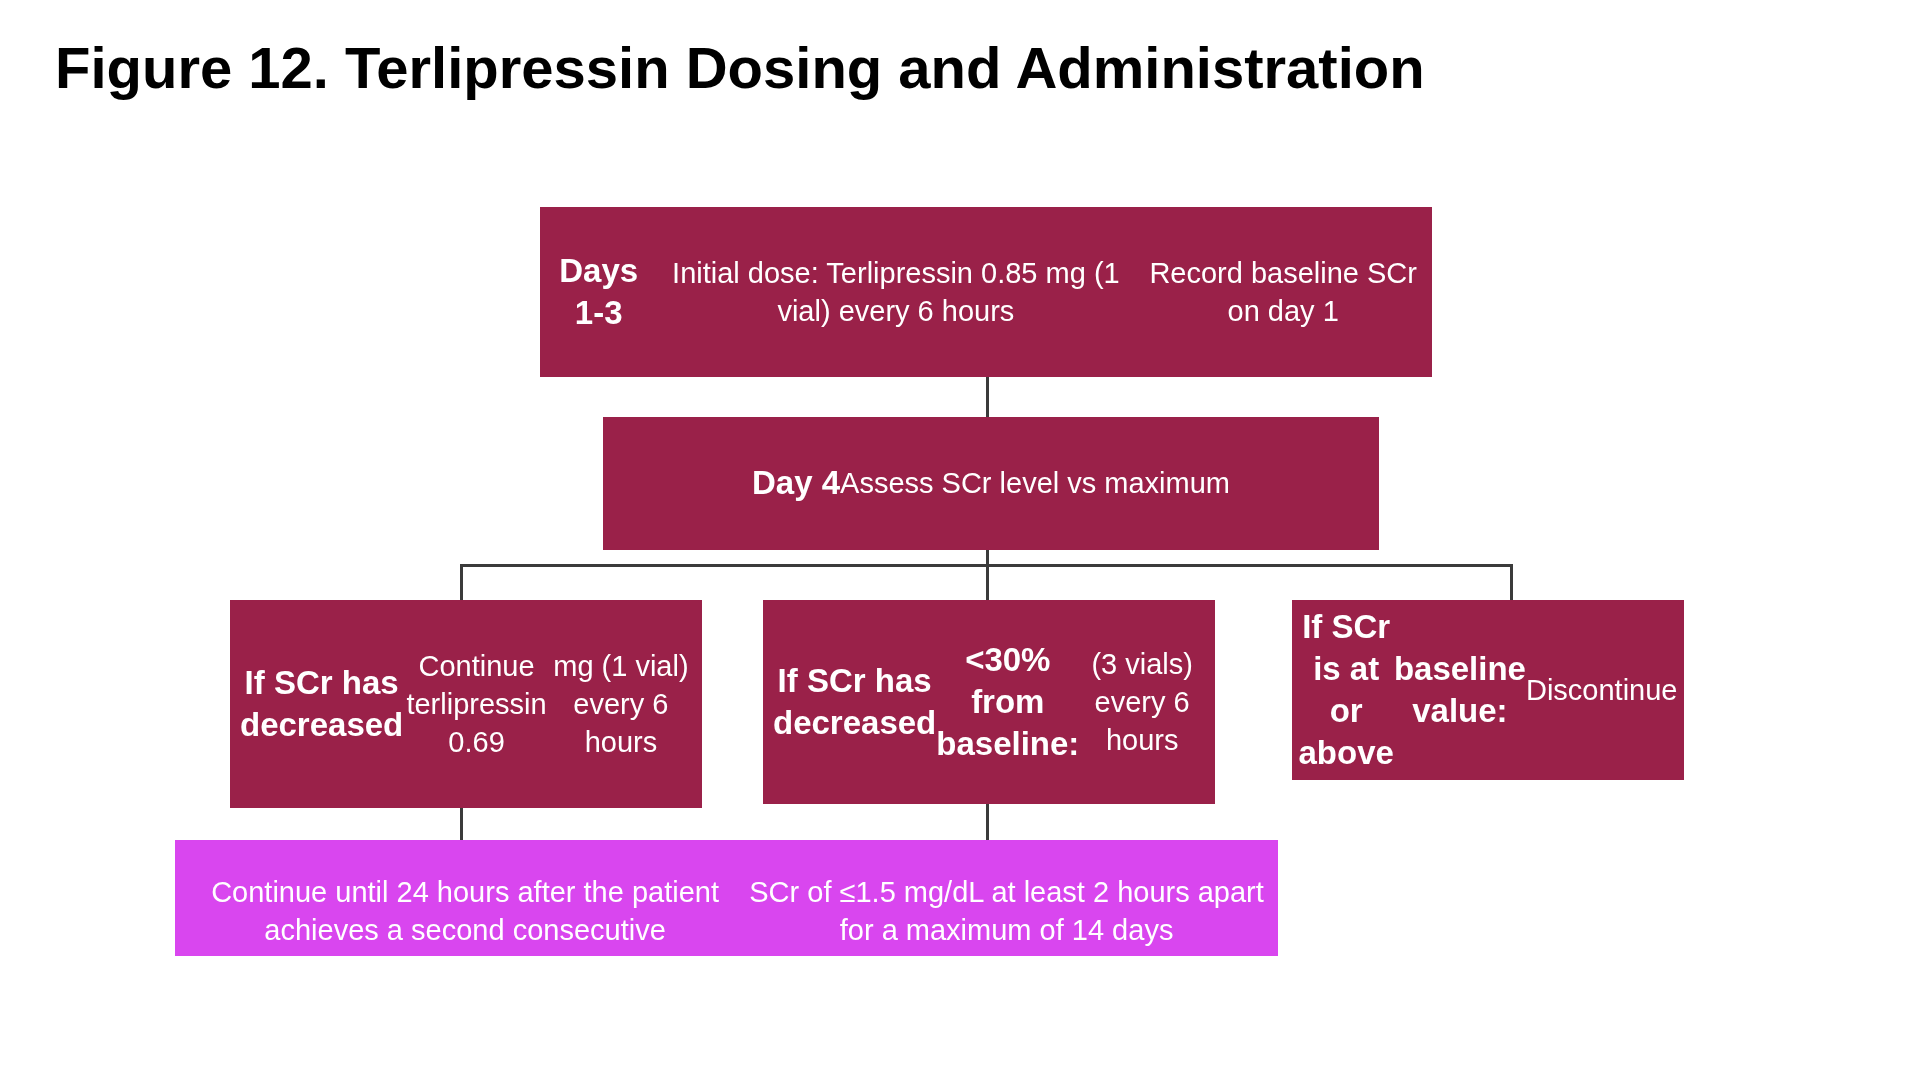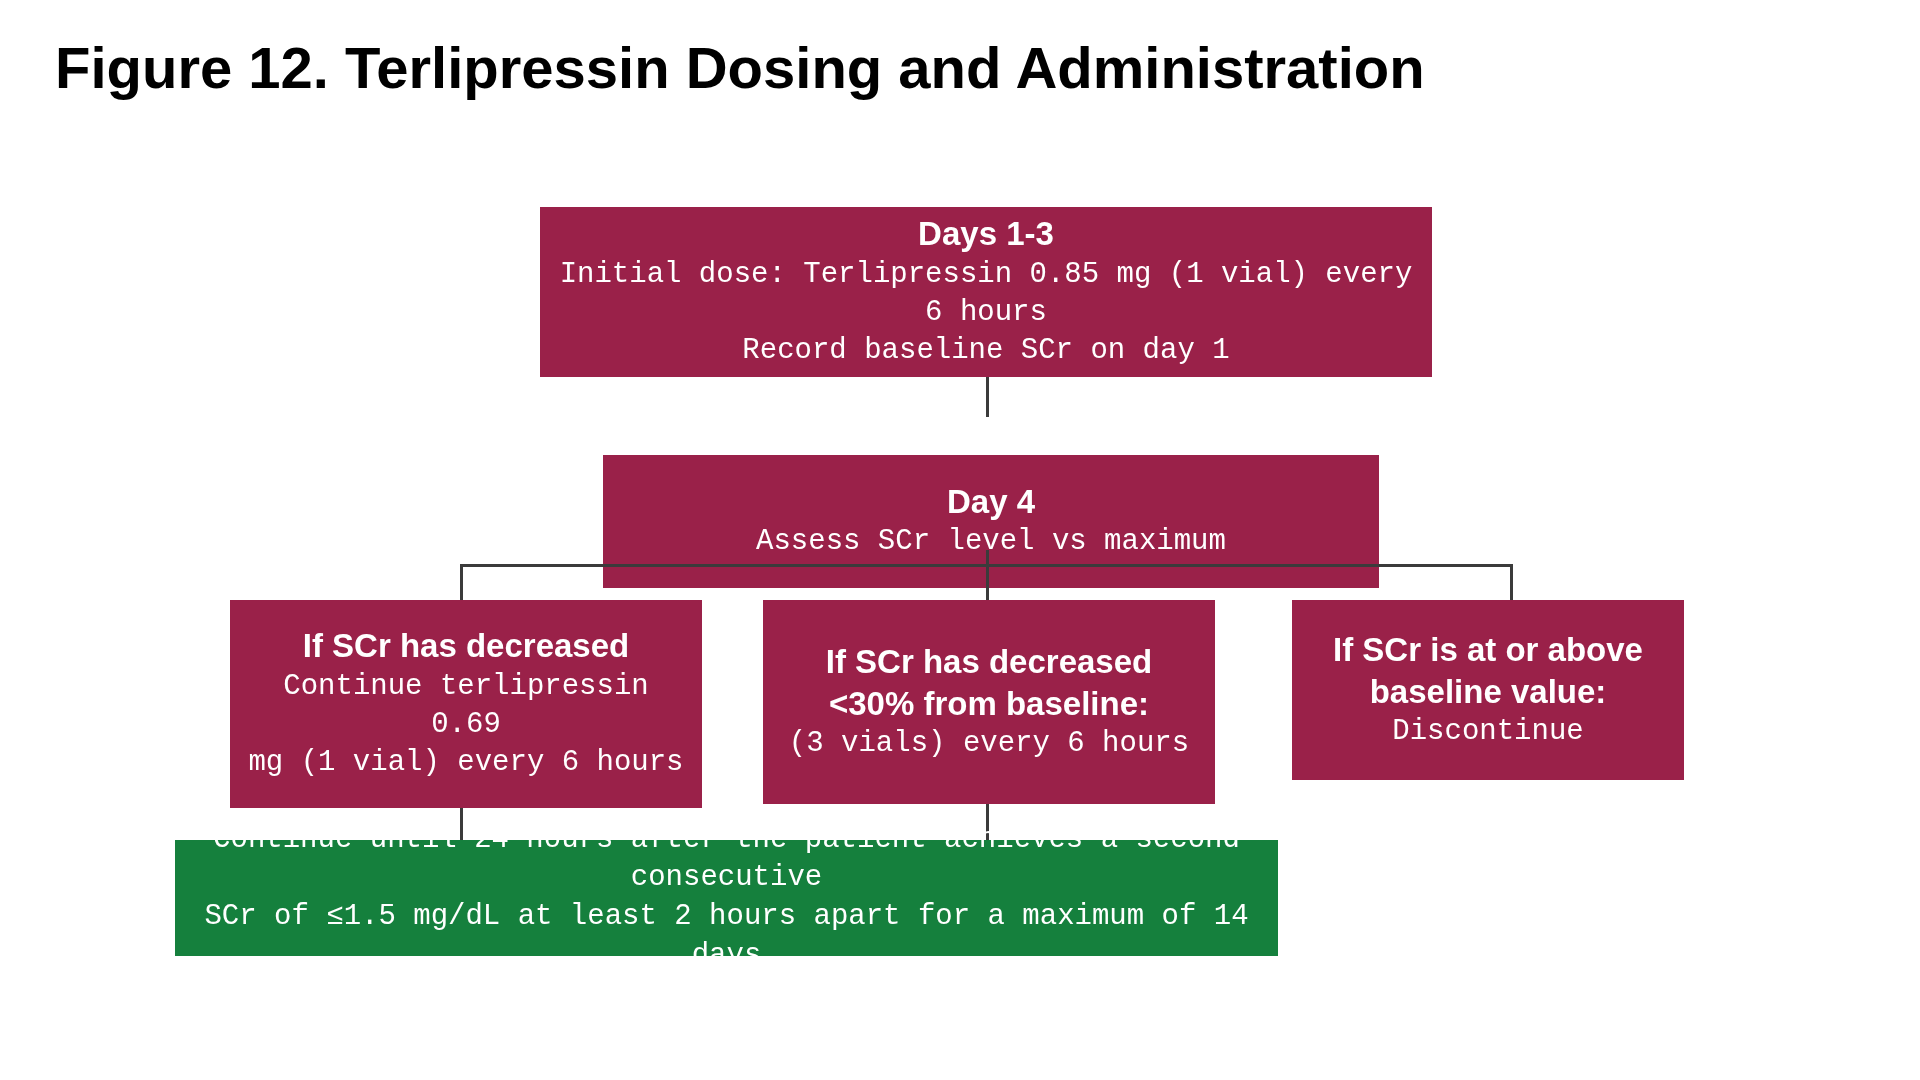--- a/index.html
+++ b/index.html
@@ -23,52 +23,52 @@
     font-weight: bold;
     color: #000000;
     letter-spacing: 0px;
     white-space: nowrap;
   }
   .node {
     position: absolute;
     background: #9A2149;
     color: #ffffff;
     display: flex;
-    flex-direction: column;
+    flex-direction: row;
     justify-content: center;
     align-items: center;
     text-align: center;
     box-sizing: border-box;
     padding: 6px 10px;
   }
   .node .heading {
     font-size: 33px;
     font-weight: bold;
     line-height: 1.28;
   }
   .node .body-line {
     font-size: 29px;
     font-weight: normal;
     line-height: 1.32;
-    font-family: Liberation Mono, monospace;
   }
   .terminal {
-    background: #15803d;
+    background: #d946ef;
+    align-items: flex-end;
   }
   .terminal .body-line {
     font-size: 29px;
     line-height: 1.33;
   }
   .connector {
     position: absolute;
     background: #3B3B3B;
   }
   
   #node-days-1-3   { left: 540px;  top: 207px; width: 892px;  height: 170px; }
-  #node-day-4      { left: 603px;  top: 417px; width: 776px;  height: 133px; margin-top: 38px; }
+  #node-day-4      { left: 603px;  top: 417px; width: 776px;  height: 133px; }
   #node-decreased-30-or-more { left: 230px;  top: 600px; width: 472px;  height: 208px; }
   #node-decreased-less-30    { left: 763px;  top: 600px; width: 452px;  height: 204px; }
   #node-at-or-above          { left: 1292px; top: 600px; width: 392px;  height: 180px; }
   #node-continue-until       { left: 175px;  top: 840px; width: 1103px; height: 116px; }
   
   #conn-days13-day4    { left: 986px;  top: 377px; width: 3px;    height: 40px; }
   #conn-day4-stub      { left: 986px;  top: 550px; width: 3px;    height: 16px; }
   #conn-branch-h       { left: 460px;  top: 564px; width: 1053px; height: 3px;  }
   #conn-drop-left      { left: 460px;  top: 564px; width: 3px;    height: 36px; }
   #conn-drop-middle    { left: 986px;  top: 564px; width: 3px;    height: 36px; }

